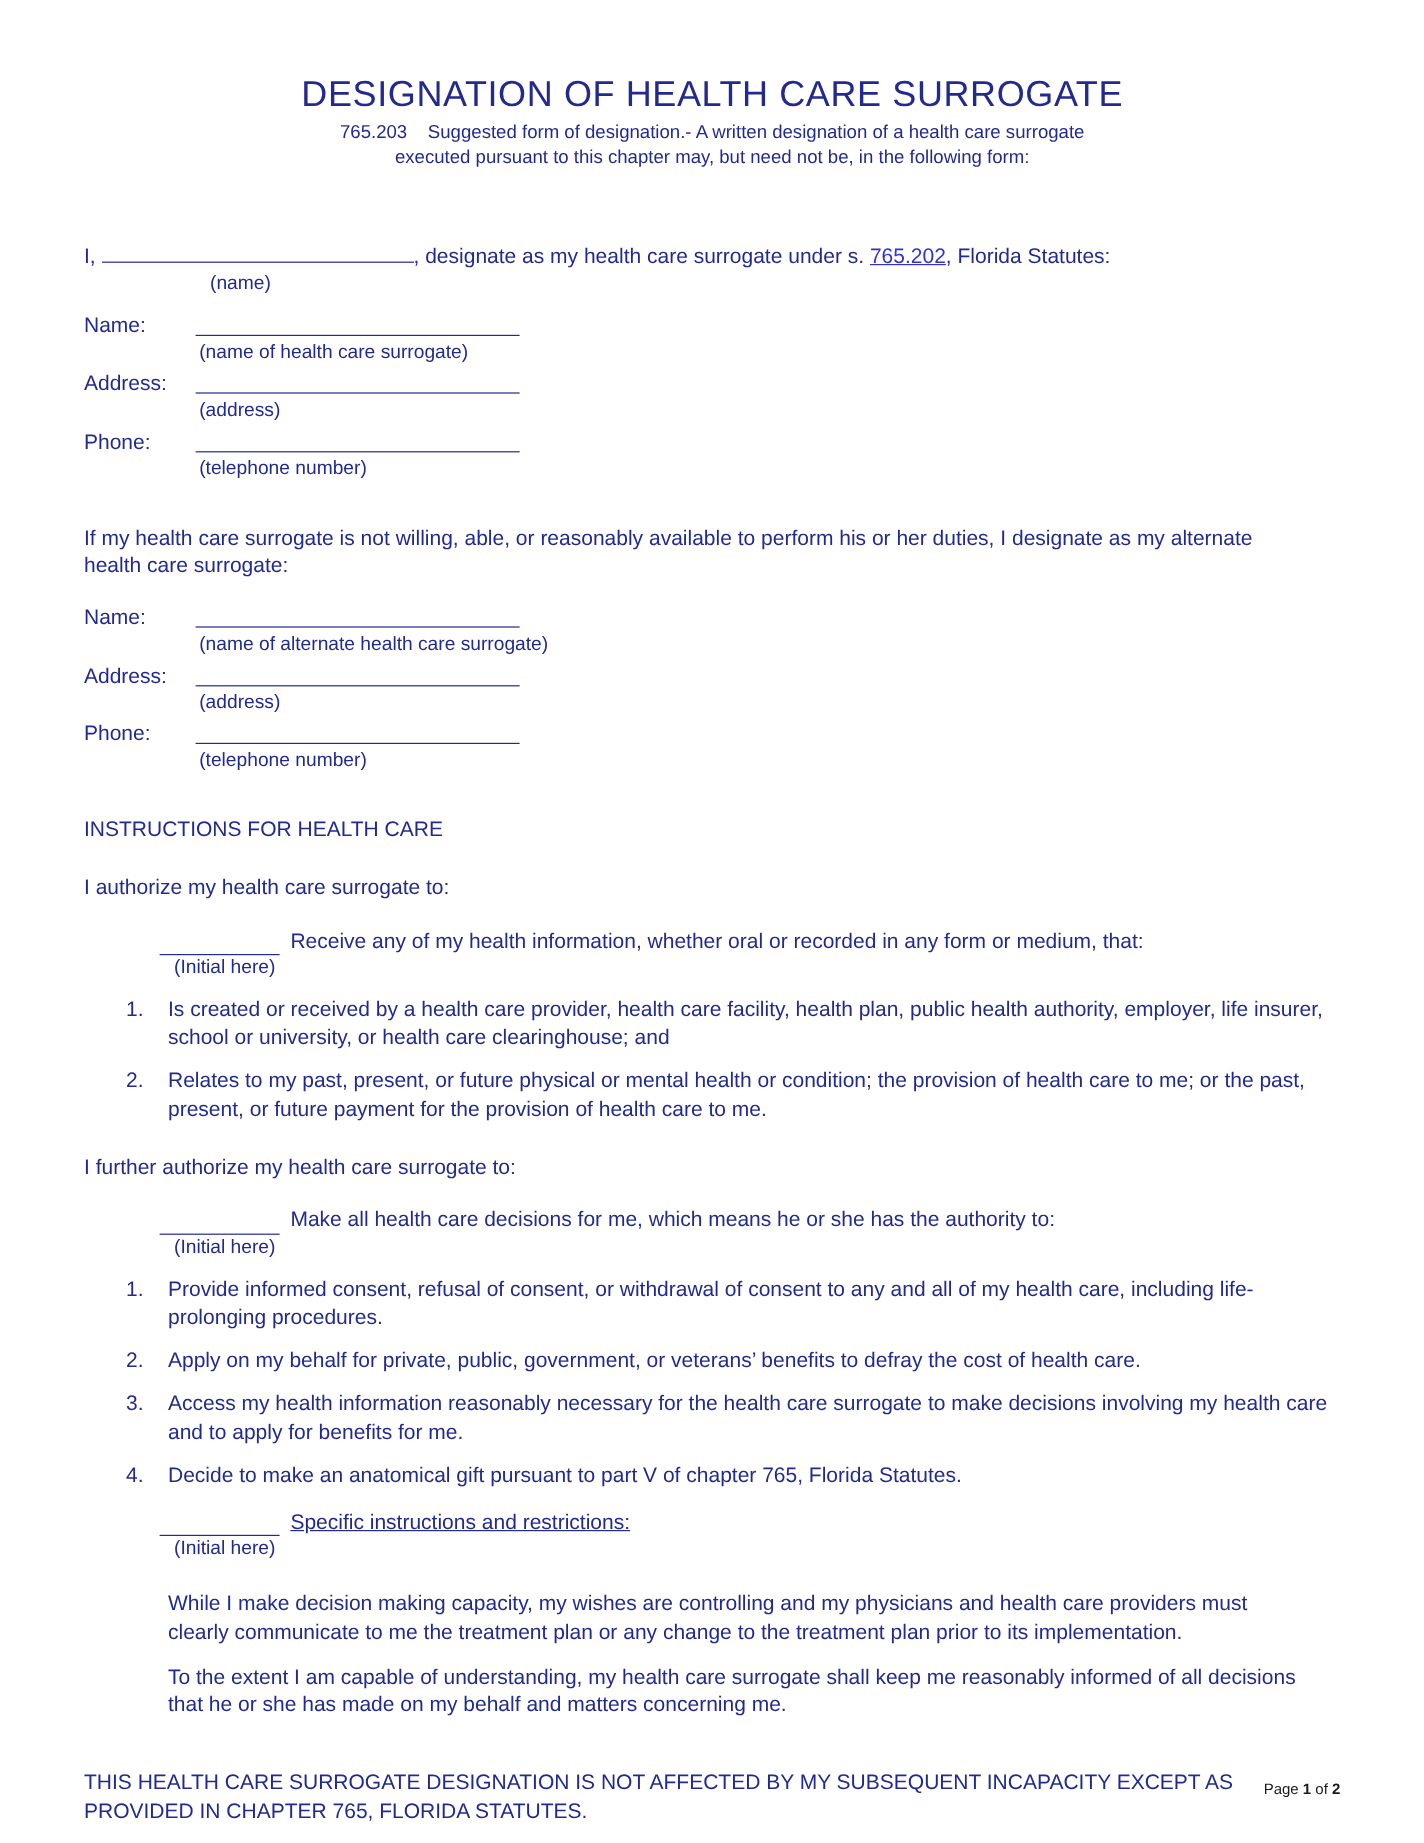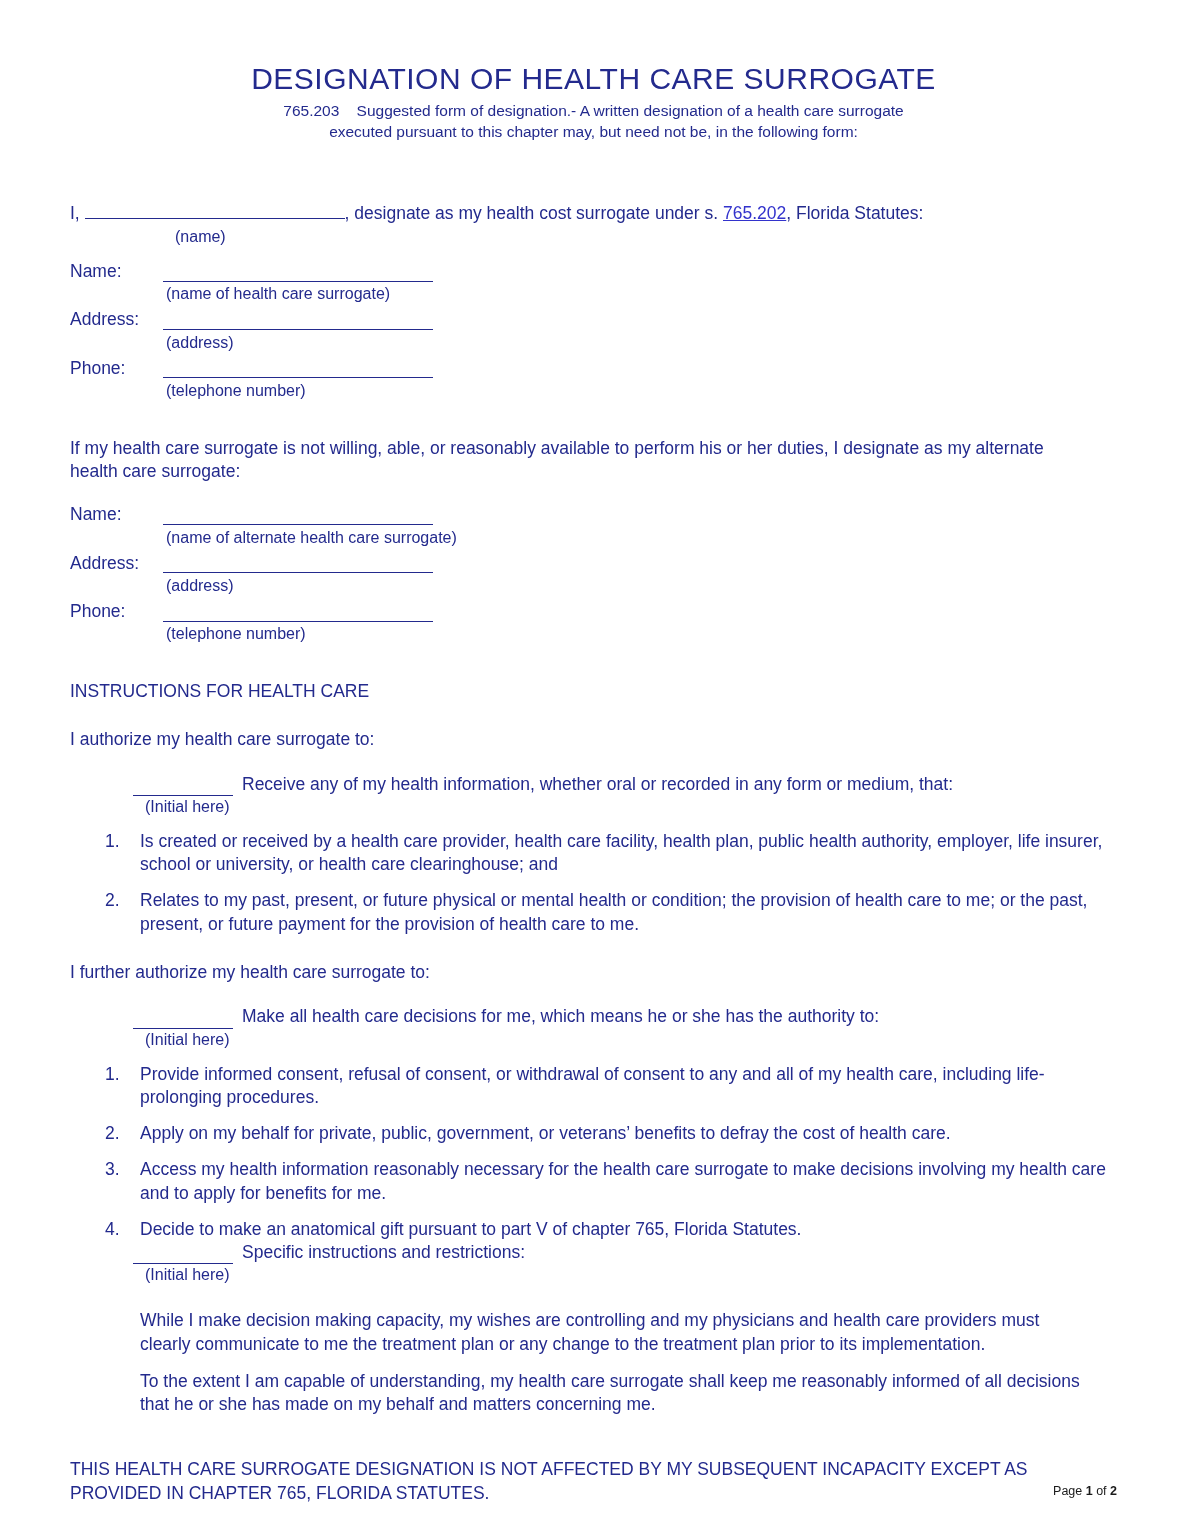--- a/index.html
+++ b/index.html
@@ -40,21 +40,21 @@
     border-bottom: 1.6px solid currentColor;
     vertical-align: baseline;
   }
   .blank-name { width: 260px; }
 
   .caption { font-size: 16px; line-height: 1.25; }
   .intro-caption { margin: 2px 0 0 105px; }
 
   .fields { margin-top: 13px; }
   .alt-fields { margin-top: 20px; }
-  .field-row { display: flex; align-items: center; margin-top: 4px; }
+  .field-row { display: flex; align-items: flex-start; margin-top: 4px; }
   .field-label { flex: 0 0 93px; }
   .field-blank {
     width: 270px;
     height: 19px;
     border-bottom: 1.6px solid currentColor;
   }
   .field-caption { margin: 1px 0 2px 96px; }
 
   .alt-intro { margin-top: 36px; max-width: 1005px; }
 
@@ -102,21 +102,21 @@
 </style>
 </head>
 <body>
 
 <div class="page">
 
   <h1 class="title">DESIGNATION OF HEALTH CARE SURROGATE</h1>
   <div class="subtitle first">765.203    Suggested form of designation.- A written designation of a health care surrogate</div>
   <div class="subtitle">executed pursuant to this chapter may, but need not be, in the following form:</div>
 
-  <div class="intro-line"><span>I, </span><span class="blank blank-name"></span><span>, designate as my health cost surrogate under s. </span><a class="statute-link">765.202</a><span>, Florida Statutes:</span></div>
+  <div class="intro-line"><span>I, </span><span class="blank blank-name"></span><span>, designate as my health care surrogate under s. </span><a class="statute-link">765.202</a><span>, Florida Statutes:</span></div>
   <div class="caption intro-caption">(name)</div>
 
   <div class="fields">
     <div class="field-row">
       <span class="field-label">Name:</span>
       <span class="field-blank"></span>
     </div>
     <div class="caption field-caption">(name of health care surrogate)</div>
     <div class="field-row">
       <span class="field-label">Address:</span>
@@ -187,21 +187,21 @@
   </div>
   <div class="list-item">
     <span class="li-num">3.</span>
     <div class="li-text">Access my health information reasonably necessary for the health care surrogate to make decisions involving my health care and to apply for benefits for me.</div>
   </div>
   <div class="list-item">
     <span class="li-num">4.</span>
     <div class="li-text">Decide to make an anatomical gift pursuant to part V of chapter 765, Florida Statutes.</div>
   </div>
 
-  <div class="initial-row" style="margin-top:0;">
+  <div class="initial-row" style="margin-top:16px;text-decoration:underline;">
     <span class="initial-blank"></span>
     <span>Specific instructions and restrictions:</span>
   </div>
   <div class="caption initial-caption">(Initial here)</div>
 
   <div class="indent-para" style="margin-top:24px;">While I make decision making capacity, my wishes are controlling and my physicians and health care providers must clearly communicate to me the treatment plan or any change to the treatment plan prior to its implementation.</div>
   <div class="indent-para" style="margin-top:14px;">To the extent I am capable of understanding, my health care surrogate shall keep me reasonably informed of all decisions that he or she has made on my behalf and matters concerning me.</div>
 
   <div class="closing">THIS HEALTH CARE SURROGATE DESIGNATION IS NOT AFFECTED BY MY SUBSEQUENT INCAPACITY EXCEPT AS PROVIDED IN CHAPTER 765, FLORIDA STATUTES.</div>
 

